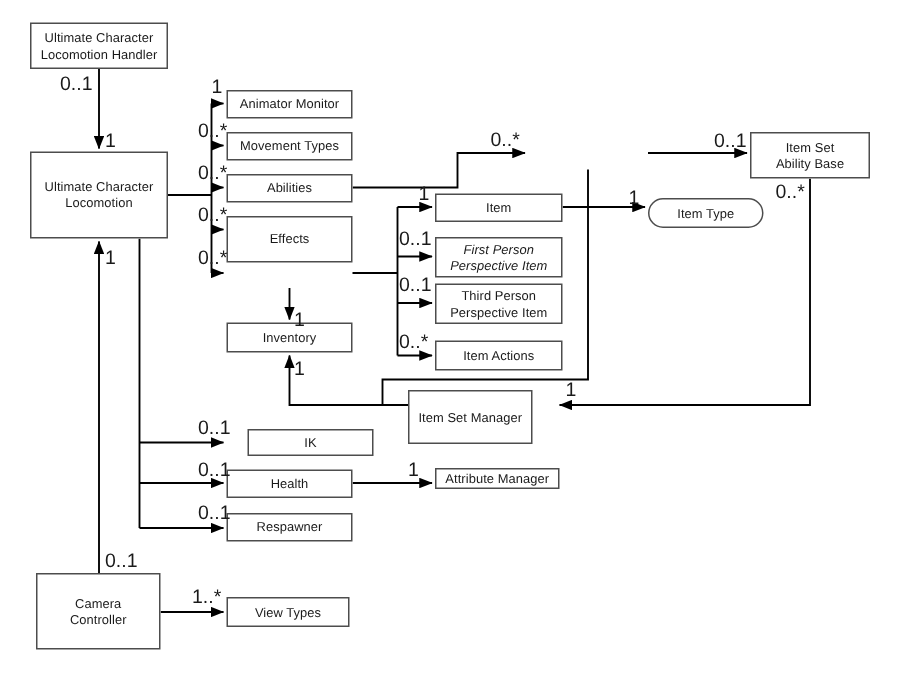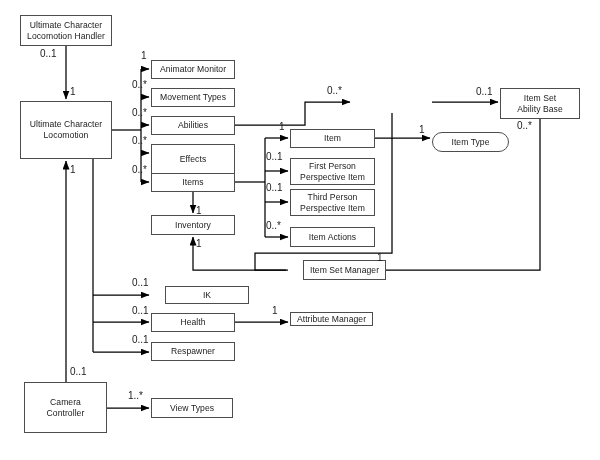--- a/index.html
+++ b/index.html
@@ -13,21 +13,21 @@
     border:1.4px solid #4d4d4d;
     display:flex;align-items:center;justify-content:center;
     text-align:center;
     color:#1a1a1a;
     font-size:8.6px;
     line-height:11px;
     letter-spacing:0.05px;
     z-index:3;
   }
   .node span{display:block;padding:0 3px;}
-  .card{font-size:10px;color:#1a1a1a;position:absolute;z-index:4;white-space:nowrap;}
+  .card{font-size:13px;color:#1a1a1a;position:absolute;z-index:4;white-space:nowrap;}
 </style>
 </head>
 <body>
 
 <div id="diagram">
 
   <svg id="wires" viewBox="0 0 600 460" xmlns="http://www.w3.org/2000/svg">
     <defs>
       <marker id="ah" markerWidth="9" markerHeight="7" refX="8.5" refY="3.5" orient="auto" markerUnits="userSpaceOnUse">
         <path d="M0,0 L9,3.5 L0,7 z" fill="#000000"></path>
@@ -90,48 +90,45 @@
     </div>
   <div class="node" style="left:151px;top:88px;width:84px;height:19px;">
       <span>Movement Types</span>
     </div>
   <div class="node" style="left:151px;top:116px;width:84px;height:19px;">
       <span>Abilities</span>
     </div>
   <div class="node" style="left:151px;top:144px;width:84px;height:31px;">
       <span>Effects</span>
     </div>
-  <div class="node" style="left:151px;top:173px;width:84px;height:19px;">
-      <span>Items</span>
-    </div>
   <div class="node" style="left:151px;top:215px;width:84px;height:20px;">
       <span>Inventory</span>
     </div>
   <div class="node" style="left:165px;top:286px;width:84px;height:18px;">
       <span>IK</span>
     </div>
   <div class="node" style="left:151px;top:313px;width:84px;height:19px;">
       <span>Health</span>
     </div>
   <div class="node" style="left:151px;top:342px;width:84px;height:19px;">
       <span>Respawner</span>
     </div>
   <div class="node" style="left:290px;top:129px;width:85px;height:19px;">
       <span>Item</span>
     </div>
-  <div class="node" style="left:290px;top:158px;width:85px;height:27px;">
+  <div class="node" style="left:290px;top:158px;width:85px;height:27px;font-style:italic;">
       <span>First Person<br>Perspective Item</span>
     </div>
   <div class="node" style="left:290px;top:189px;width:85px;height:27px;">
       <span>Third Person<br>Perspective Item</span>
     </div>
   <div class="node" style="left:290px;top:227px;width:85px;height:20px;">
       <span>Item Actions</span>
     </div>
-  <div class="node" style="left:303px;top:260px;width:83px;height:20px;justify-content:center;">
+  <div class="node" style="left:272px;top:260px;width:83px;height:36px;justify-content:center;">
       <span>Item Set Manager</span>
     </div>
   <div class="node" style="left:290px;top:312px;width:83px;height:14px;">
       <span>Attribute Manager</span>
     </div>
   <div class="node" style="left:432px;top:132px;width:77px;height:20px;border-radius:10px;">
       <span>Item Type</span>
     </div>
   <div class="node" style="left:500px;top:88px;width:80px;height:31px;">
       <span>Item Set<br>Ability Base</span>

